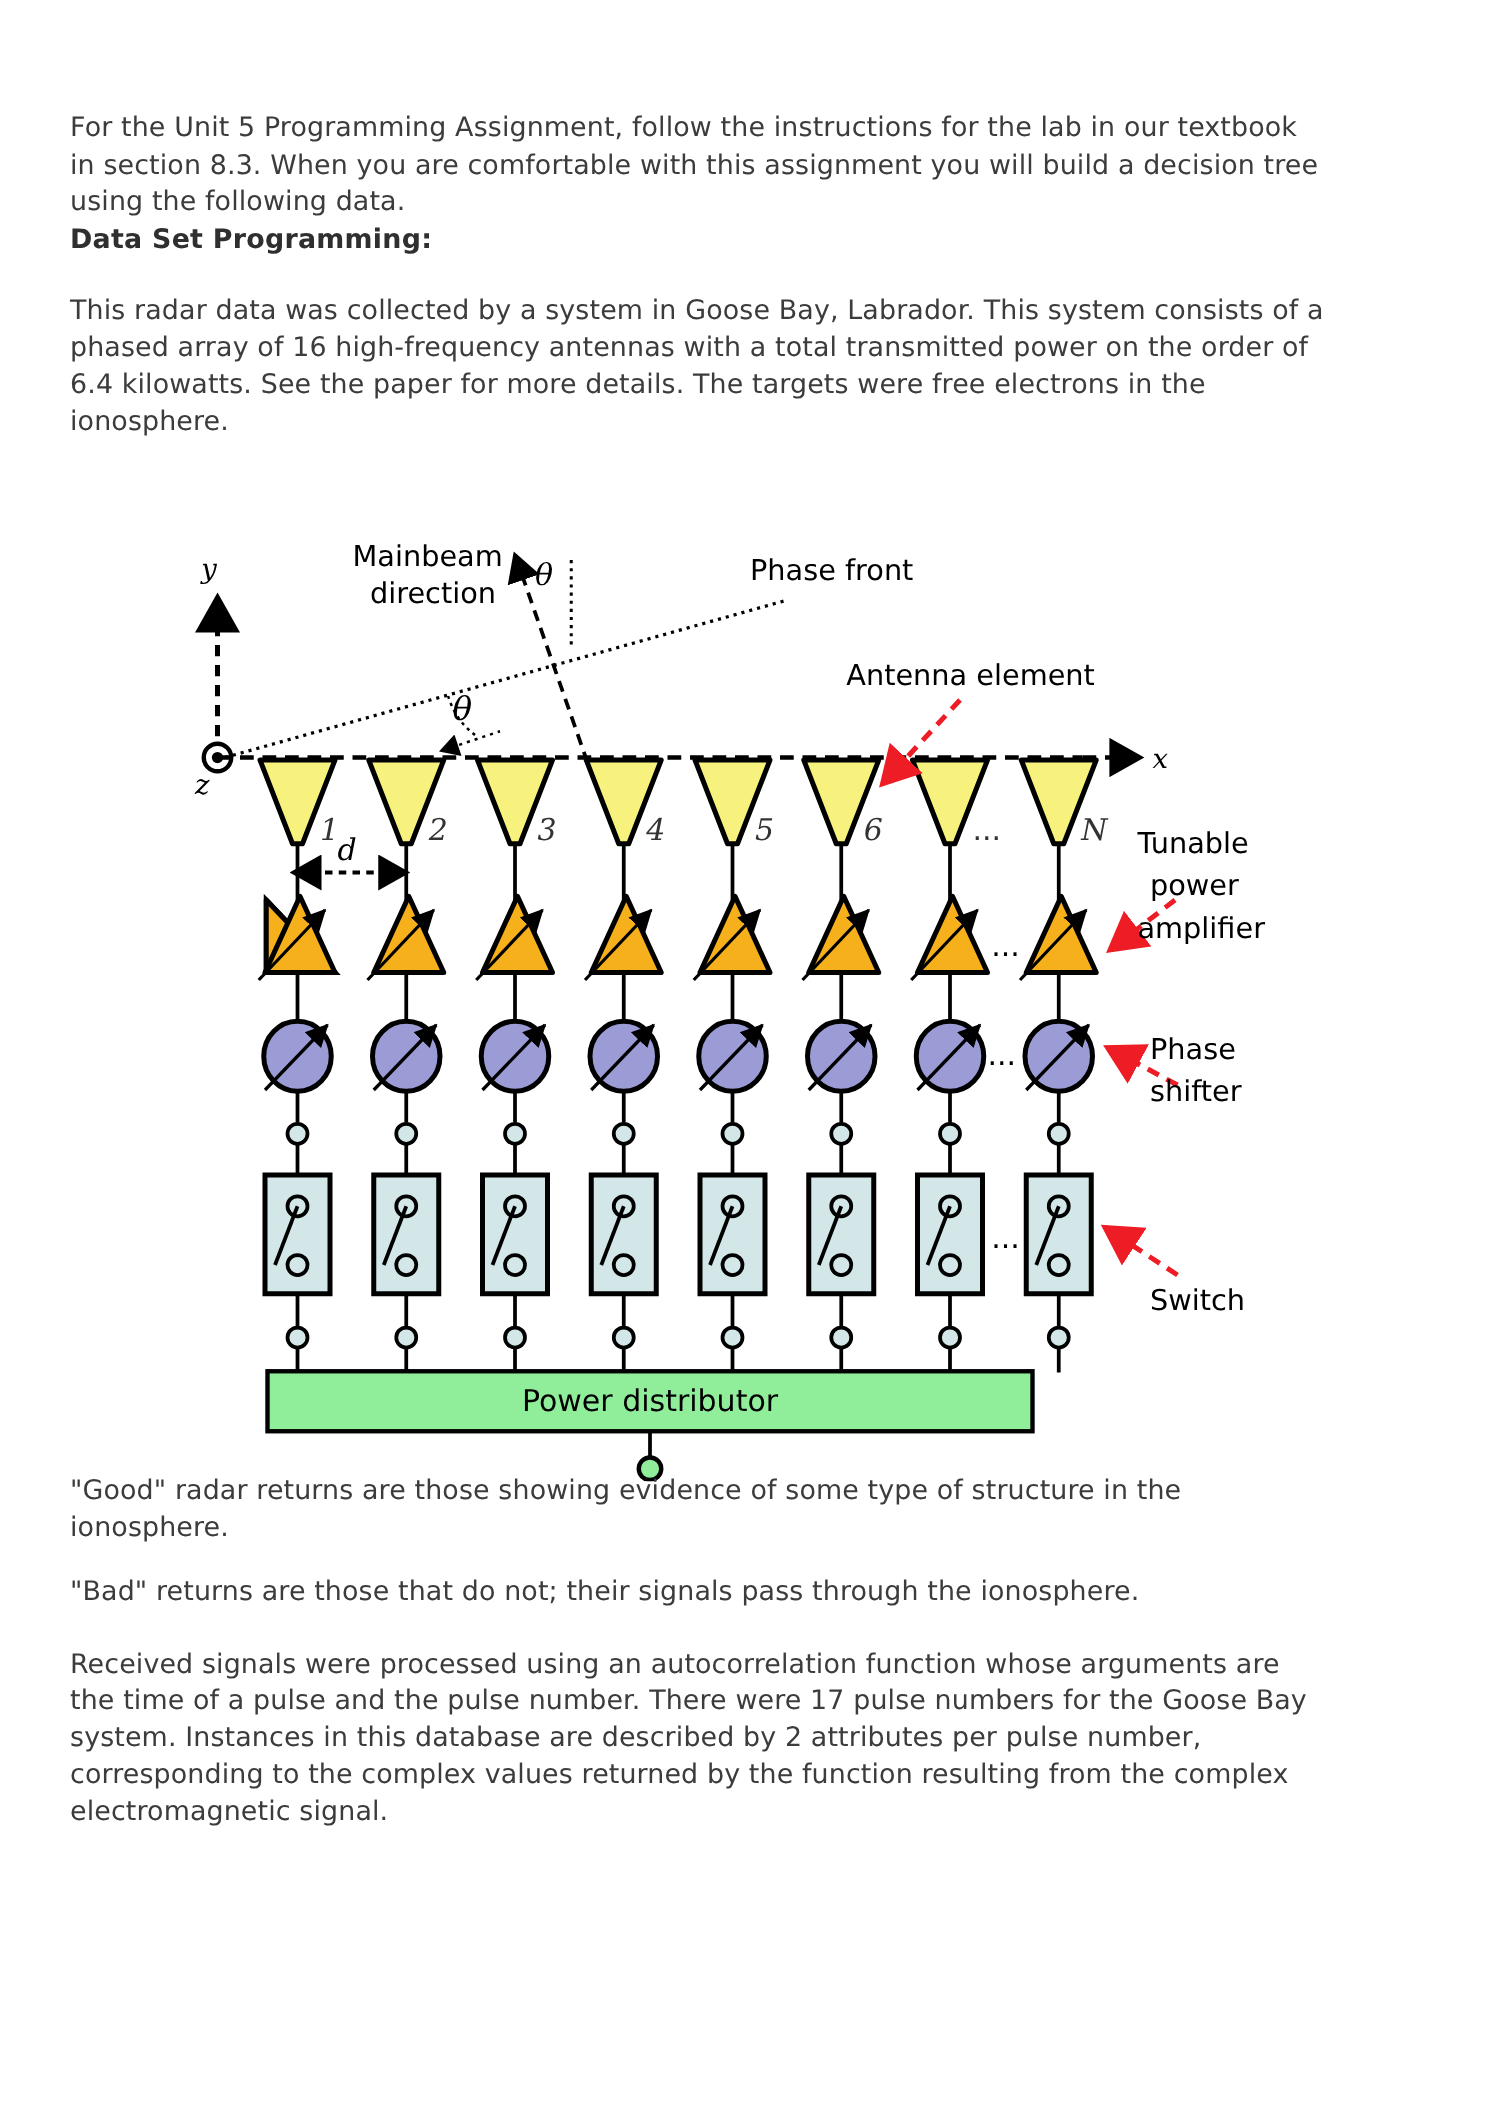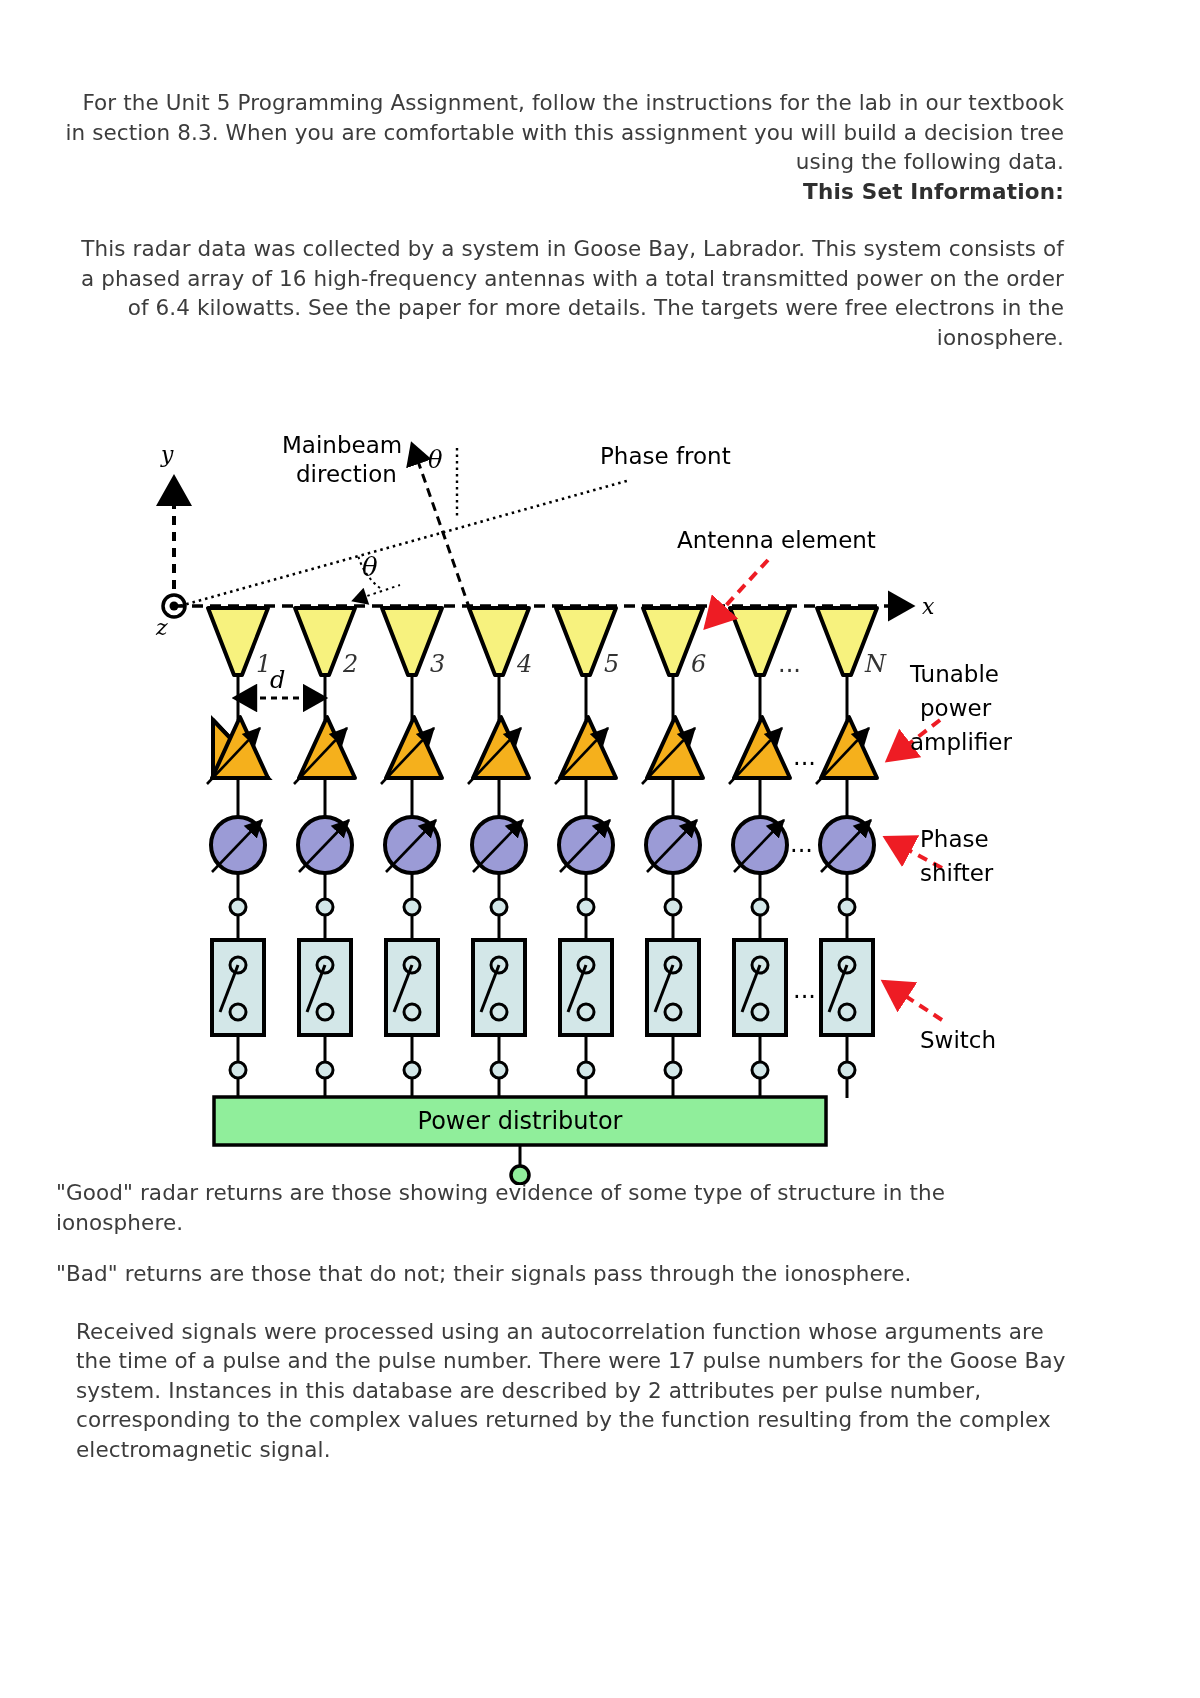--- a/index.html
+++ b/index.html
@@ -3,45 +3,45 @@
 <meta charset="utf-8">
 <style>
   html,body{margin:0;padding:0;}
   body{
     width:1200px;height:1698px;background:#ffffff;
     font-family:"DejaVu Sans",sans-serif;
     color:#3b3b3b;
     position:relative;overflow:hidden;
   }
   .page{position:absolute;left:0;top:0;width:1200px;height:1698px;}
-  .doc{position:absolute;left:56px;top:88px;width:1008px;text-align:right;}
+  .doc{position:absolute;left:56px;top:88px;width:1008px;}
   p.body-text{
     font-size:21.5px;line-height:29.5px;margin:0 0 0 0;
     letter-spacing:0.1px;color:#3c3c3c;font-weight:400;
   }
-  p.gap{margin-top:28px;margin-left:20px;}
+  p.gap{margin-top:28px;}
   p.gap-sm{margin-top:22px;}
   h3.section{
     font-size:21.5px;line-height:29.5px;margin:0;
     font-weight:bold;color:#2f2f2f;letter-spacing:0.2px;
   }
   .figure{
     position:absolute;left:150px;top:420px;width:900px;height:690px;
   }
   .figure svg{display:block;}
   .tail{position:absolute;left:56px;top:1178px;width:1010px;}
 </style>
 </head>
 <body>
 
 <div class="page">
 
   <div class="doc">
     <p class="body-text">For the Unit 5 Programming Assignment, follow the instructions for the lab in our textbook in section 8.3.  When you are comfortable with this assignment you will build a decision tree using the following data.</p>
-    <h3 class="section gap">This Set Information:</h3>
+    <h3 class="section gap">Data Set Programming:</h3>
     <p class="body-text gap">This radar data was collected by a system in Goose Bay, Labrador. This system consists of a phased array of 16 high-frequency antennas with a total transmitted power on the order of 6.4 kilowatts. See the paper for more details. The targets were free electrons in the ionosphere.</p>
   </div>
 
   <div class="figure">
     <svg width="900" height="690" viewBox="0 0 900 690" xmlns="http://www.w3.org/2000/svg">
       <defs>
         <marker id="arrHead" markerWidth="9" markerHeight="9" refX="7" refY="4.5" orient="auto">
           <path d="M0,0 L8,4.5 L0,9 z" fill="#000"></path>
         </marker>
         <marker id="arrHeadS" markerWidth="8" markerHeight="8" refX="6.5" refY="4" orient="auto">

